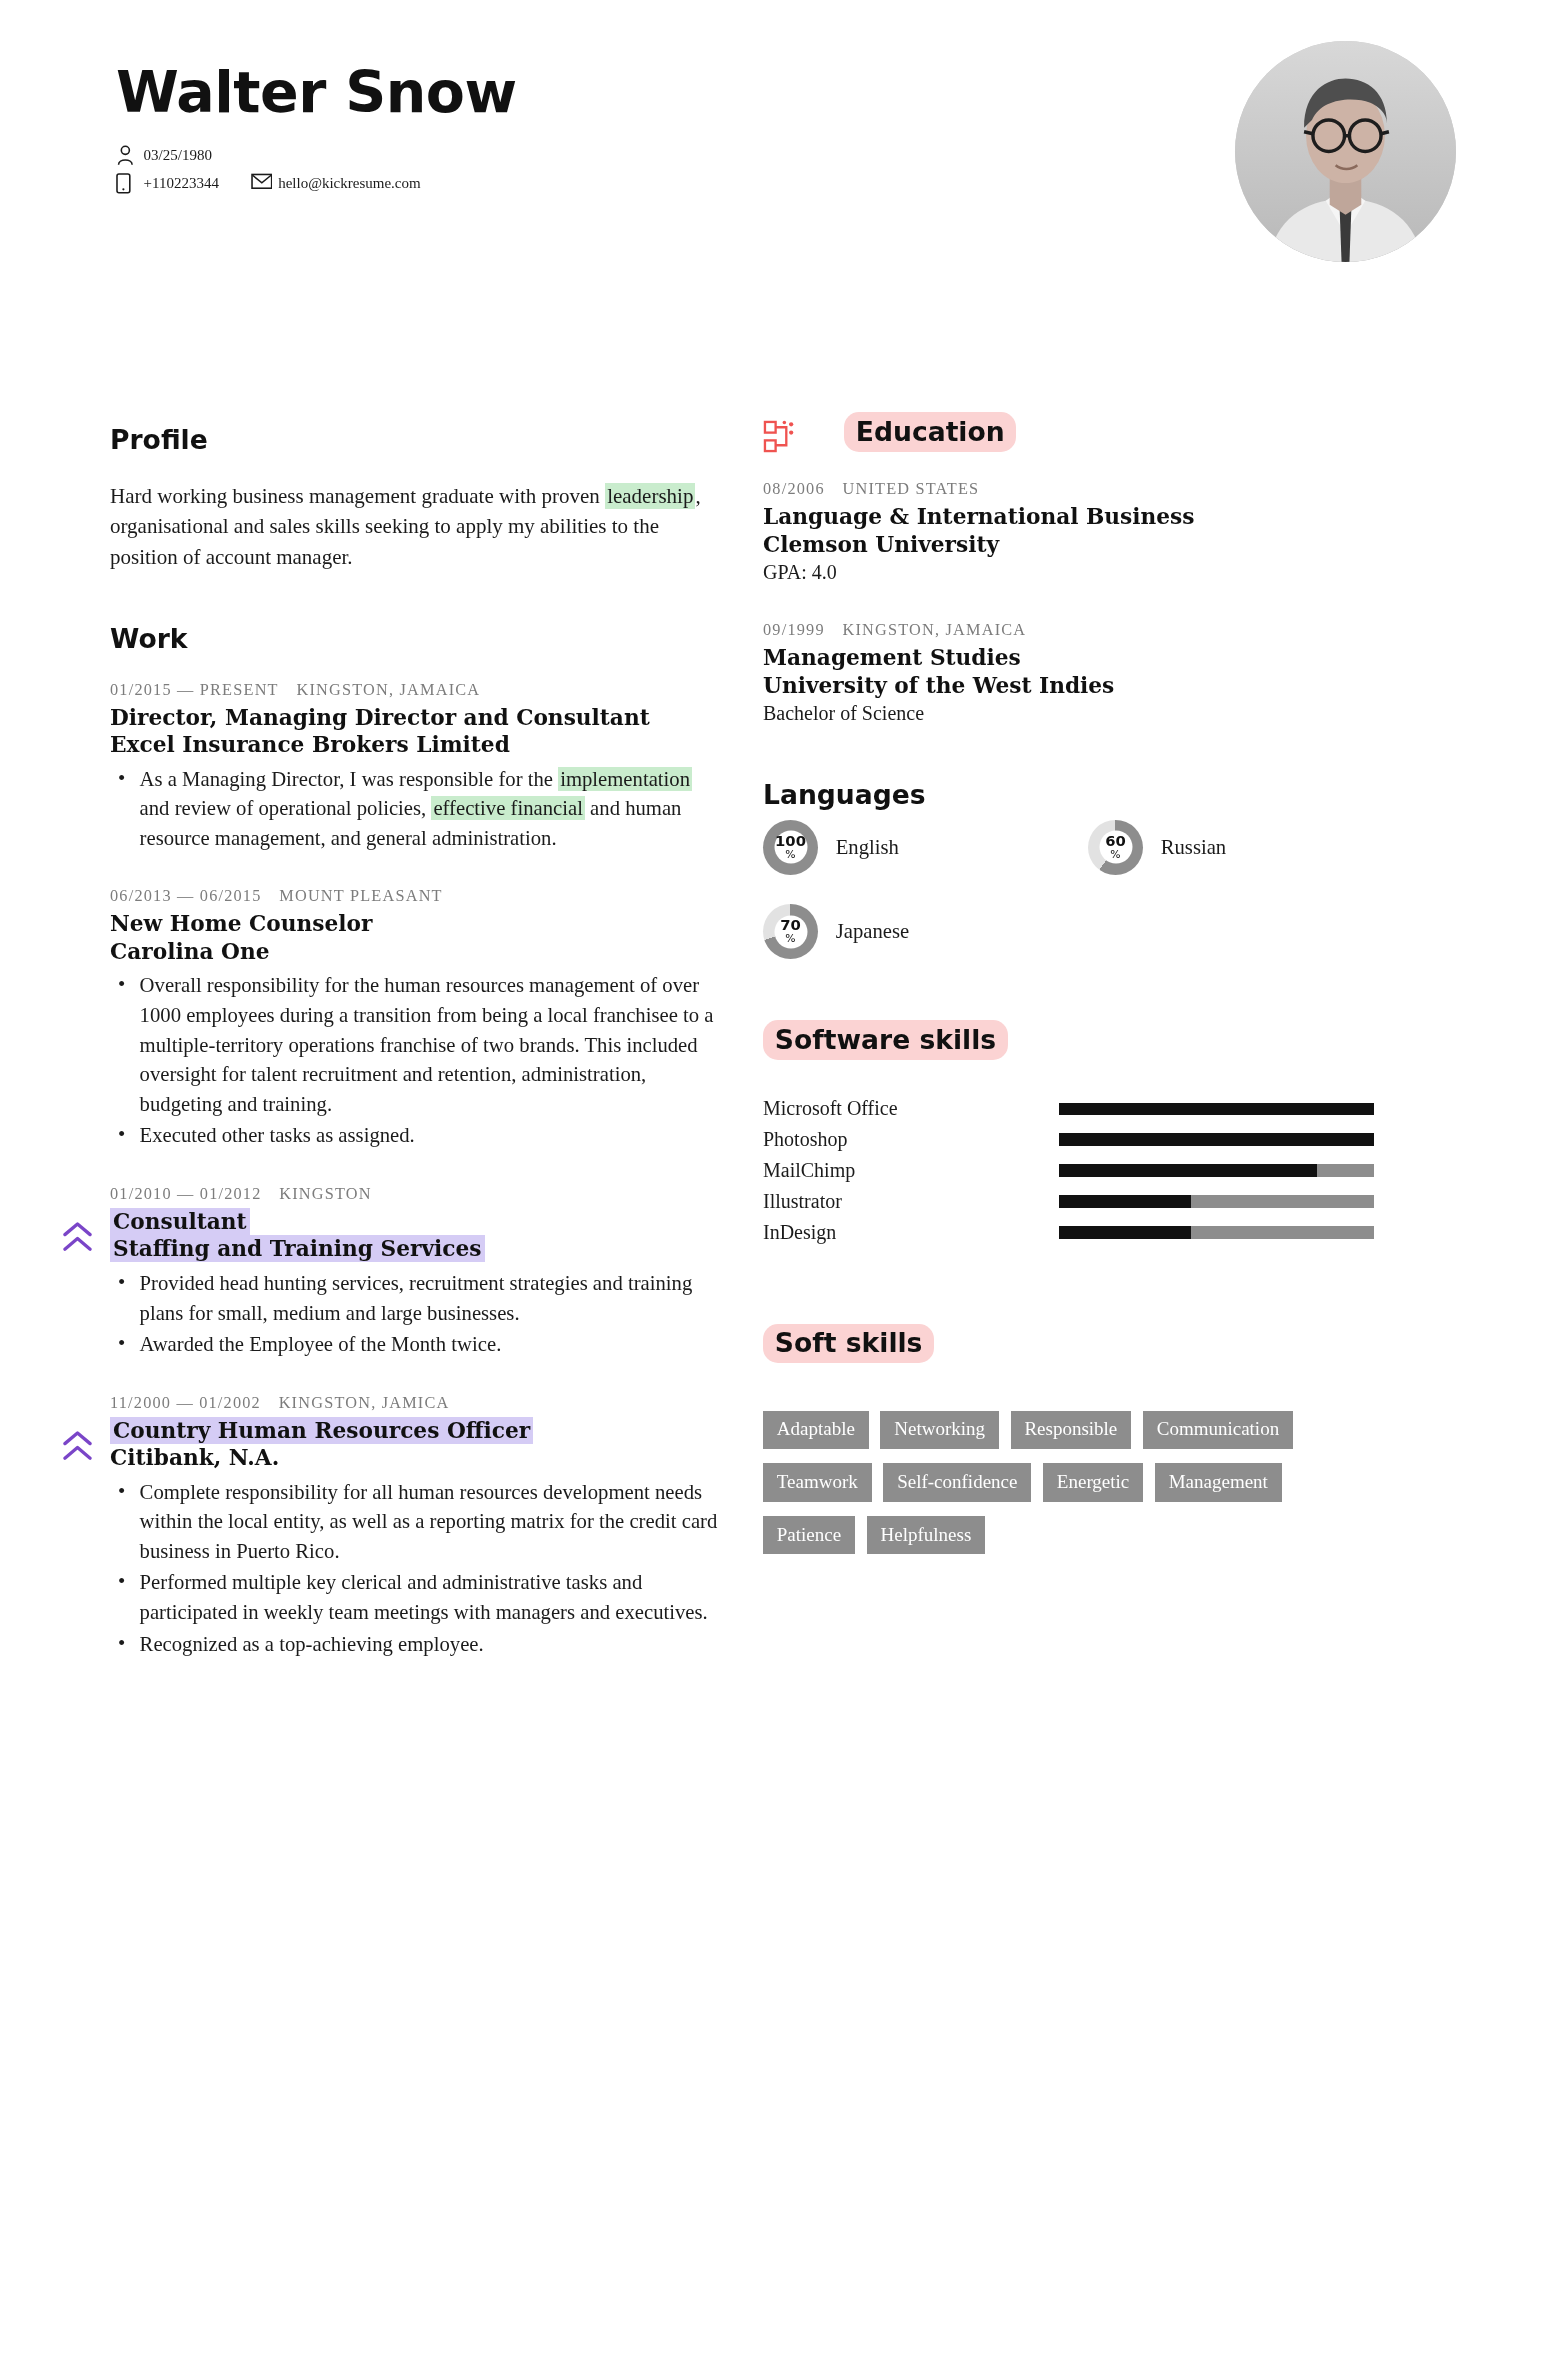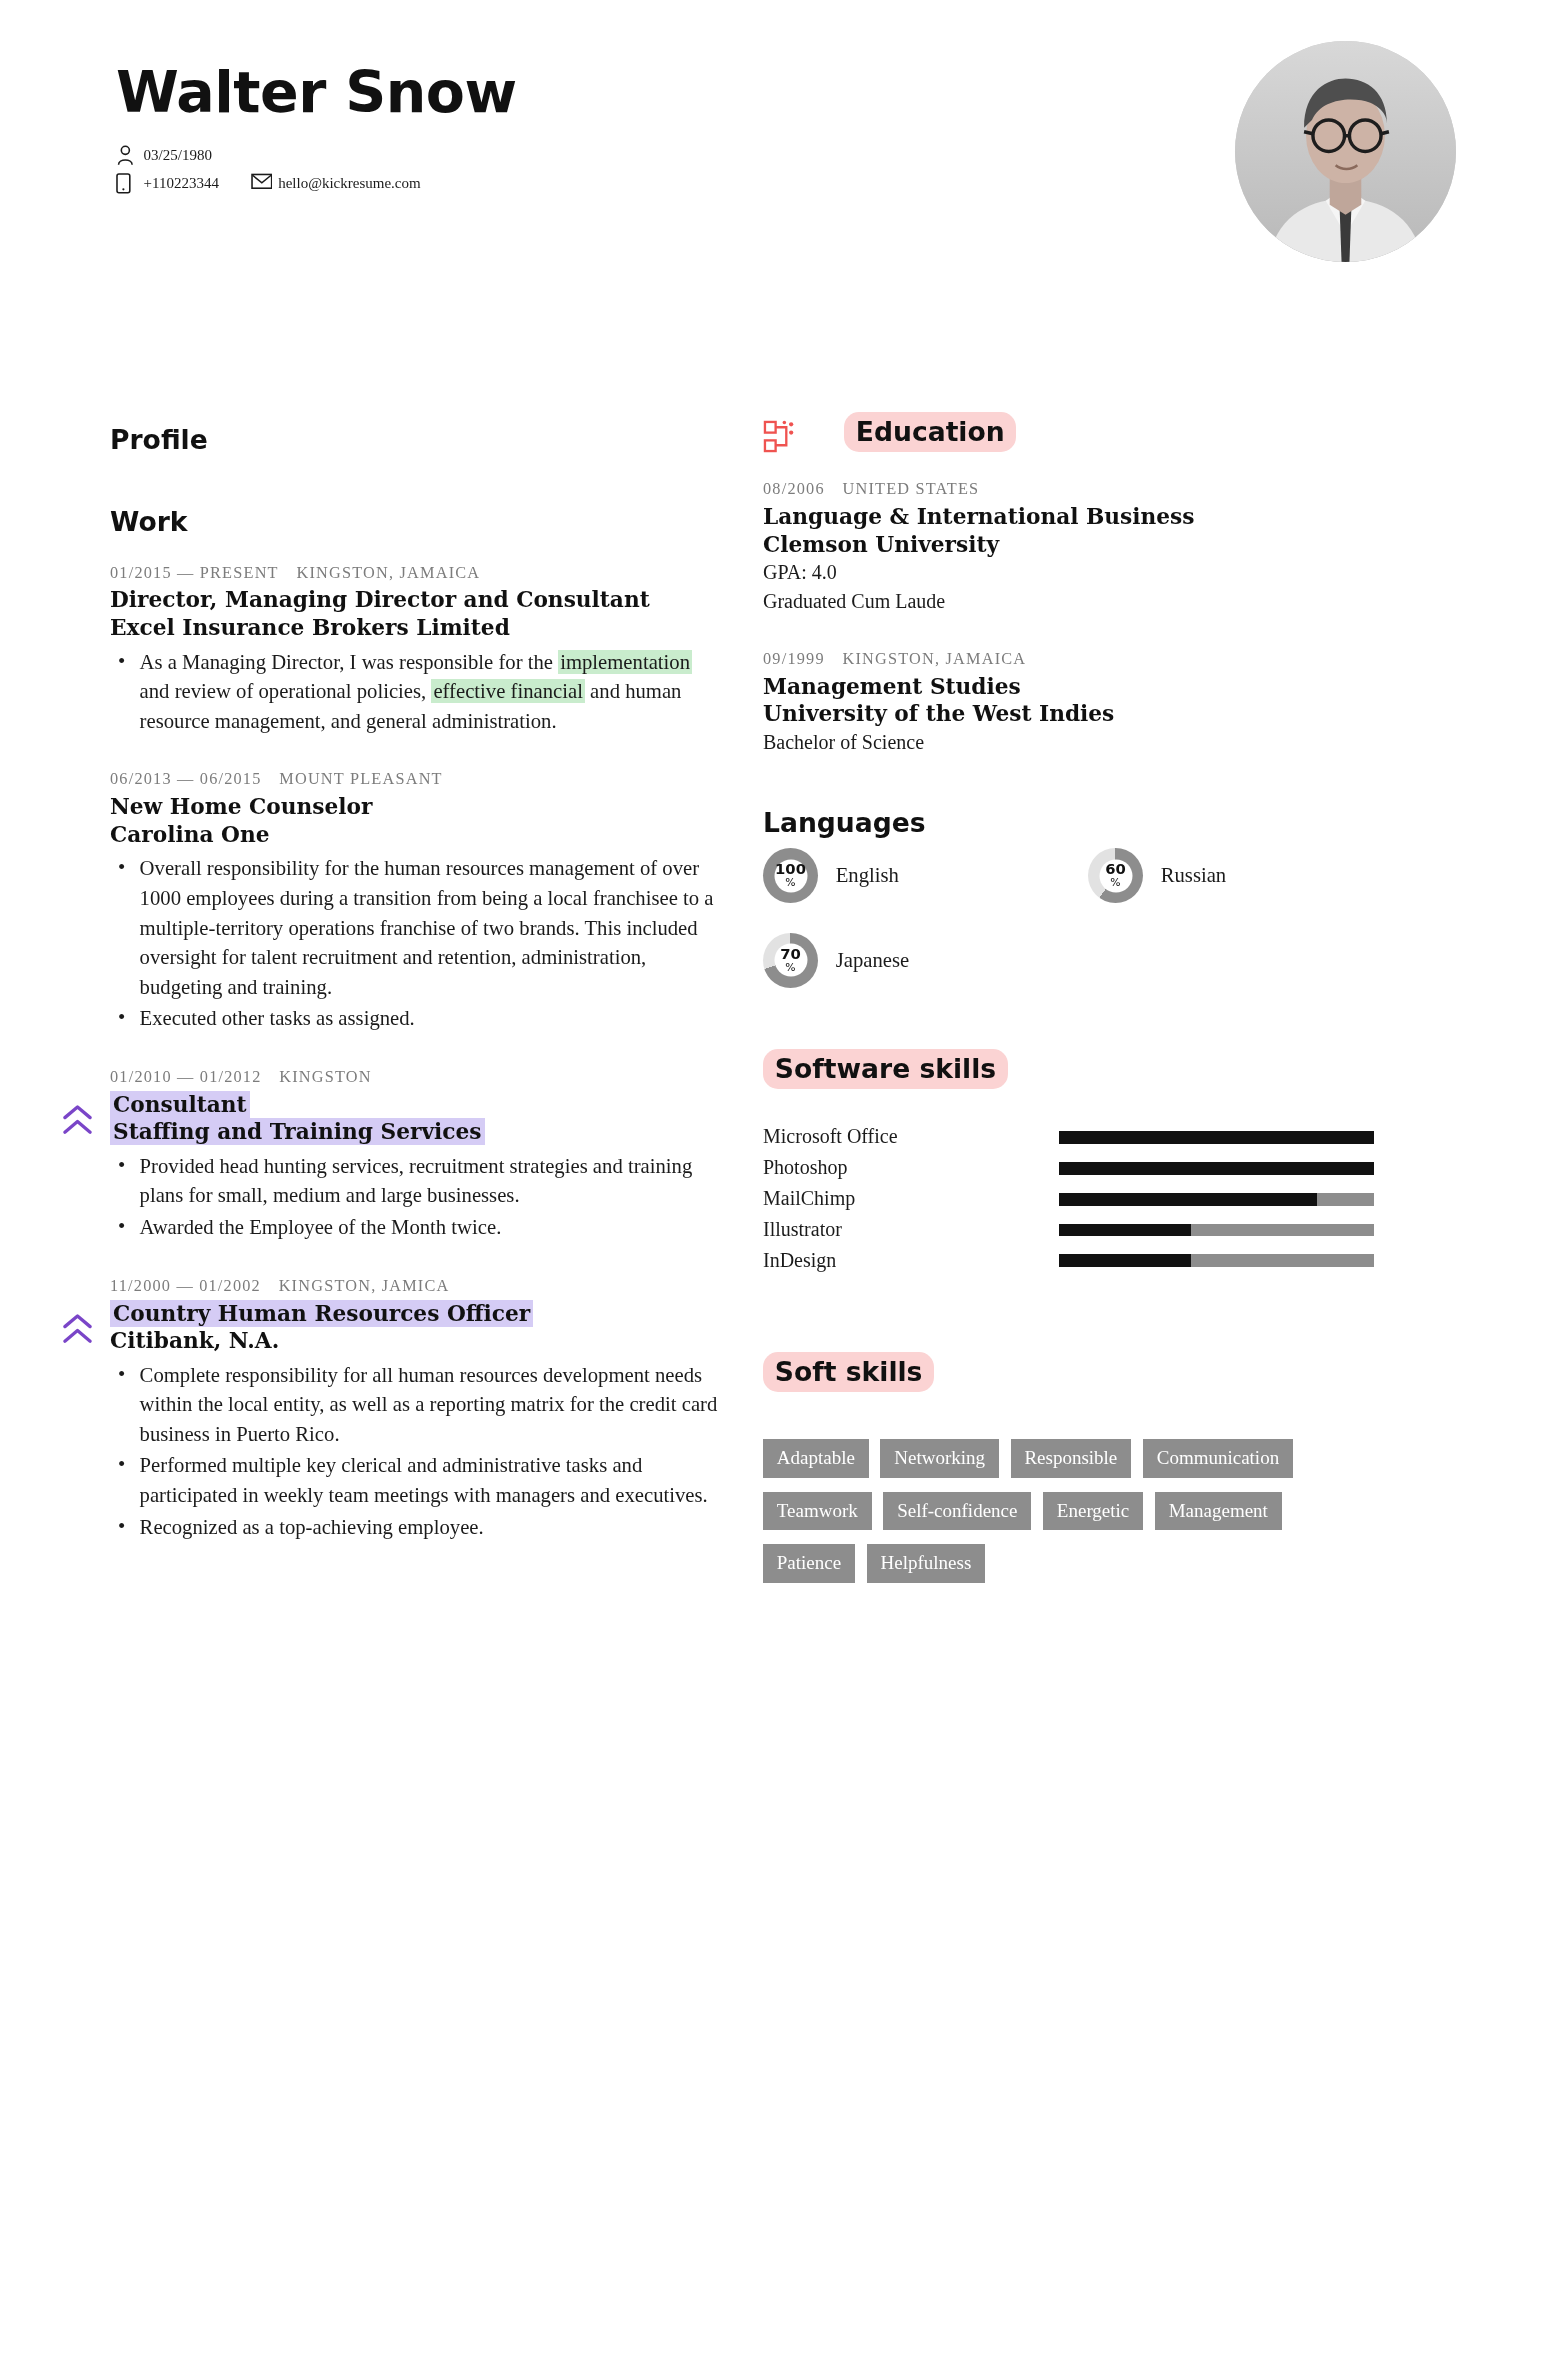--- a/index.html
+++ b/index.html
@@ -353,20 +353,21 @@
       <path d="M111 96 L116 96" stroke="#1d1d1d" stroke-width="3.5"></path>
       <path d="M79 94 L70 92 M148 94 L156 92" stroke="#1d1d1d" stroke-width="3.5"></path>
 
       <path d="M102 126 C108 131 118 131 124 126" fill="none" stroke="#8a6a5c" stroke-width="2.6"></path>
     </svg>
   </div>
 
   <div class="col-left">
 
     <h2 class="section">Profile</h2>
+    <p class="profile-text"><span>Hard working business management graduate with proven </span><span class="hl-green">leadership</span><span>, organisational and sales skills seeking to apply my abilities to the position of account manager.</span></p>
 
     <h2 class="section" style="margin-top:51px;">Work</h2>
 
     <div class="entry">
       <div class="entry-meta">
         <span>01/2015 — PRESENT</span><span class="loc">KINGSTON, JAMAICA</span>
       </div>
       <div class="entry-title">Director, Managing Director and Consultant</div>
       <div class="entry-sub">Excel Insurance Brokers Limited</div>
       <ul class="bullets">
@@ -441,21 +442,20 @@
       <h2 class="section hl" style="margin-bottom:0;">Education</h2>
     </div>
 
     <div class="edu-entry">
       <div class="entry-meta">
         <span>08/2006</span><span class="loc">UNITED STATES</span>
       </div>
       <div class="entry-title">Language &amp; International Business</div>
       <div class="entry-sub">Clemson University</div>
       <div class="edu-extra">GPA: 4.0</div>
-      <div class="edu-extra">Graduated Cum Laude</div>
     </div>
 
     <div class="edu-entry" style="margin-top:33px;">
       <div class="entry-meta">
         <span>09/1999</span><span class="loc">KINGSTON, JAMAICA</span>
       </div>
       <div class="entry-title">Management Studies</div>
       <div class="entry-sub">University of the West Indies</div>
       <div class="edu-extra">Bachelor of Science</div>
     </div>

